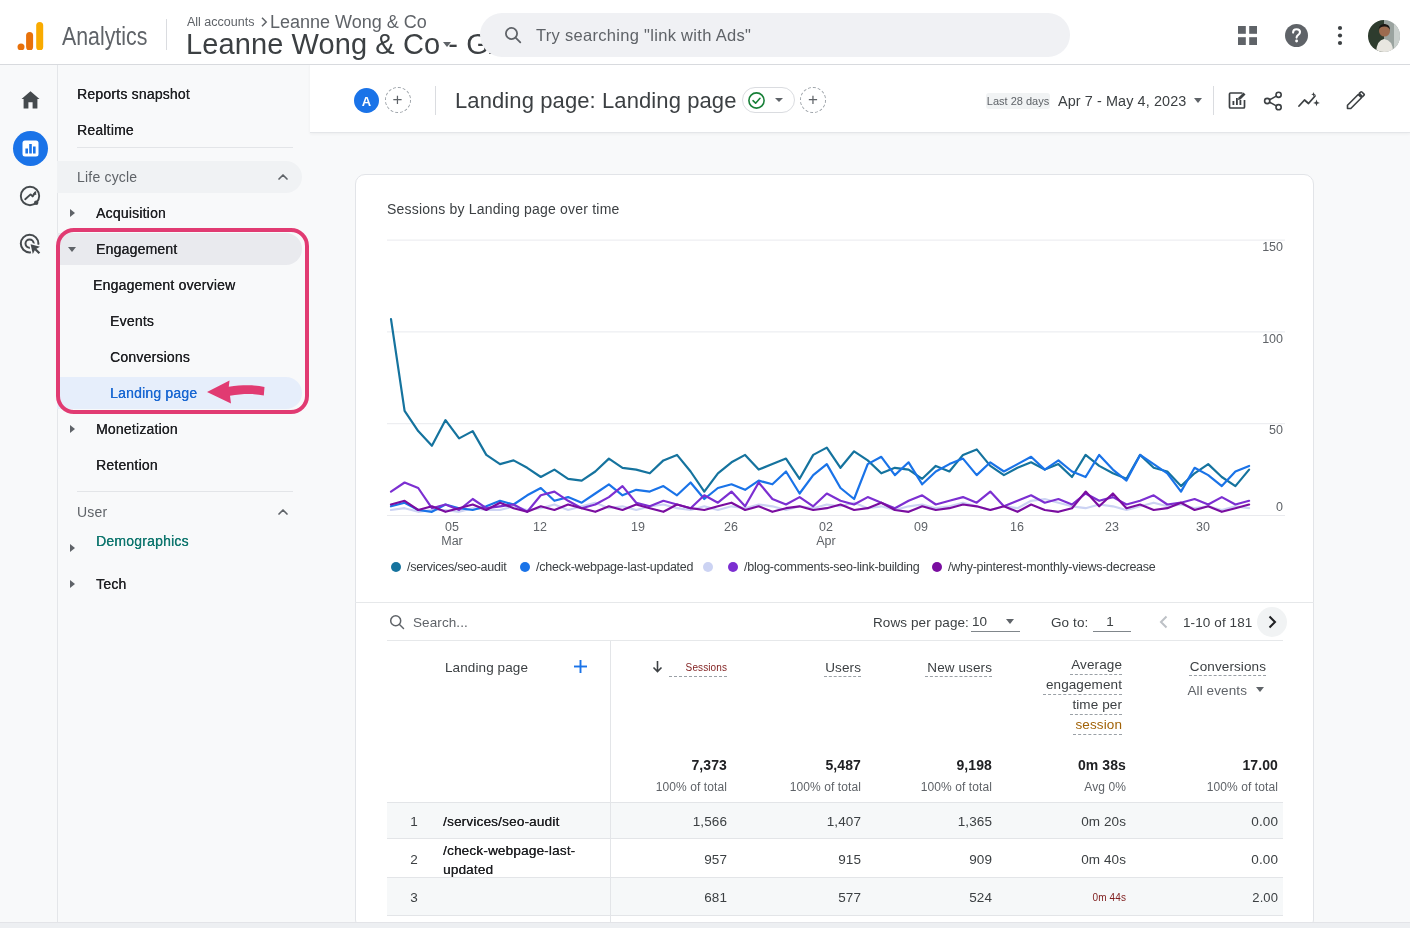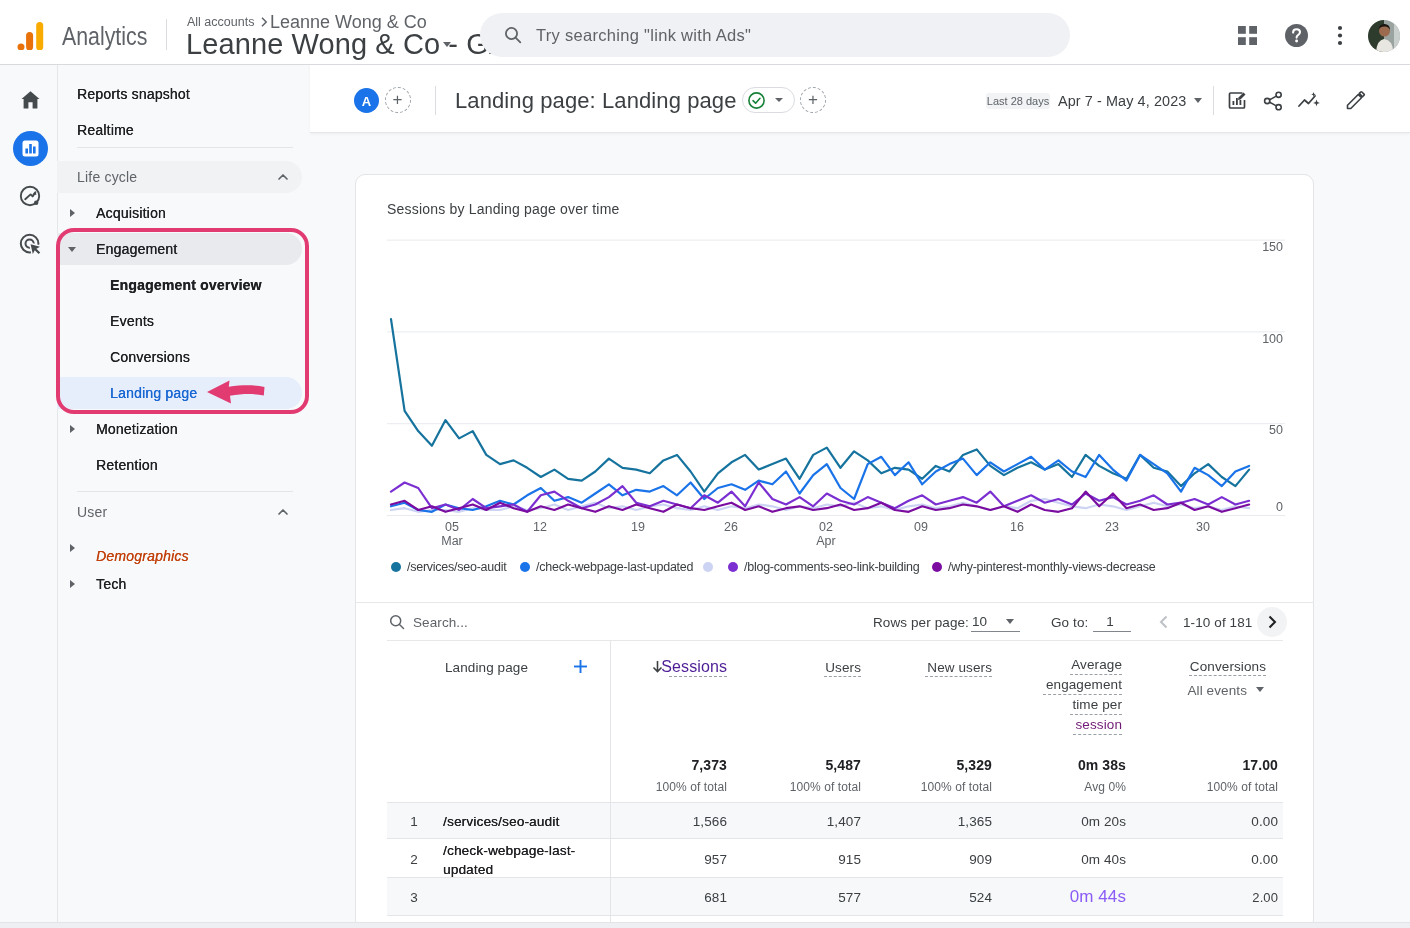--- a/index.html
+++ b/index.html
@@ -124,41 +124,41 @@
     <div style="position:absolute;left:387px;top:915px;width:896px;height:1px;background:#e3e5e8"></div>
     <div style="position:absolute;left:610px;top:641px;width:1px;height:281px;background:#e3e5e8"></div>
     <span style="position:absolute;left:445px;top:667px;transform:translateY(-50%);font-size:13.5px;color:#3c4043;font-weight:400;white-space:nowrap;letter-spacing:0.1px">Landing page</span>
     <svg style="position:absolute;left:572px;top:658px" width="17" height="17" viewBox="0 0 17 17">
 <line x1="8.5" y1="2" x2="8.5" y2="15" stroke="#1a73e8" stroke-width="1.9"></line>
 <line x1="2" y1="8.5" x2="15" y2="8.5" stroke="#1a73e8" stroke-width="1.9"></line>
 </svg>
     <svg style="position:absolute;left:650px;top:659px" width="15" height="15" viewBox="0 0 15 15">
 <path d="M7.5 2 L7.5 12 M3.5 8.5 L7.5 12.5 L11.5 8.5" fill="none" stroke="#3c4043" stroke-width="1.6"></path>
 </svg>
-    <span style="position:absolute;left:727px;top:667px;transform:translate(-100%,-50%);font-size:16px;color:#4c1d95;font-weight:400;white-space:nowrap;letter-spacing:0.1px">Sessions</span>
+    <span style="position:absolute;left:727px;top:667px;transform:translate(-100%,-50%);font-size:10px;color:#7f1d1d;font-weight:400;white-space:nowrap;letter-spacing:0.1px">Sessions</span>
     <div style="position:absolute;left:669px;top:676px;width:58px;border-bottom:1px dashed #9aa0a6"></div>
     <span style="position:absolute;left:861px;top:667px;transform:translate(-100%,-50%);font-size:13.5px;color:#3c4043;font-weight:400;white-space:nowrap;letter-spacing:0.1px">Users</span>
     <div style="position:absolute;left:824px;top:676px;width:37px;border-bottom:1px dashed #9aa0a6"></div>
     <span style="position:absolute;left:992px;top:667px;transform:translate(-100%,-50%);font-size:13.5px;color:#3c4043;font-weight:400;white-space:nowrap;letter-spacing:0.1px">New users</span>
     <div style="position:absolute;left:925px;top:676px;width:67px;border-bottom:1px dashed #9aa0a6"></div>
     <span style="position:absolute;left:1122px;top:664px;transform:translate(-100%,-50%);font-size:13.5px;color:#3c4043;font-weight:400;white-space:nowrap;letter-spacing:0.1px">Average</span>
     <div style="position:absolute;left:1070px;top:674px;width:52px;border-bottom:1px dashed #9aa0a6"></div>
     <span style="position:absolute;left:1122px;top:684px;transform:translate(-100%,-50%);font-size:13.5px;color:#3c4043;font-weight:400;white-space:nowrap;letter-spacing:0.1px">engagement</span>
     <div style="position:absolute;left:1043px;top:694px;width:79px;border-bottom:1px dashed #9aa0a6"></div>
     <span style="position:absolute;left:1122px;top:704px;transform:translate(-100%,-50%);font-size:13.5px;color:#3c4043;font-weight:400;white-space:nowrap;letter-spacing:0.1px">time per</span>
     <div style="position:absolute;left:1070px;top:714px;width:52px;border-bottom:1px dashed #9aa0a6"></div>
-    <span style="position:absolute;left:1122px;top:724px;transform:translate(-100%,-50%);font-size:13.5px;color:#701a75;font-weight:400;white-space:nowrap;letter-spacing:0.1px">session</span>
+    <span style="position:absolute;left:1122px;top:724px;transform:translate(-100%,-50%);font-size:13.5px;color:#a16207;font-weight:400;white-space:nowrap;letter-spacing:0.1px">session</span>
     <div style="position:absolute;left:1073px;top:734px;width:49px;border-bottom:1px dashed #9aa0a6"></div>
     <span style="position:absolute;left:1266px;top:666px;transform:translate(-100%,-50%);font-size:13.5px;color:#3c4043;font-weight:400;white-space:nowrap;letter-spacing:0.1px">Conversions</span>
     <div style="position:absolute;left:1189px;top:675px;width:77px;border-bottom:1px dashed #9aa0a6"></div>
     <span style="position:absolute;left:1247px;top:690px;transform:translate(-100%,-50%);font-size:13.5px;color:#5f6368;font-weight:400;white-space:nowrap;letter-spacing:0.1px">All events</span>
     <span style="position:absolute;left:1256px;top:687px;width:0;height:0;border-top:5px solid #5f6368;border-left:4.5px solid transparent;border-right:4.5px solid transparent"></span>
     <span style="position:absolute;left:727px;top:765px;transform:translate(-100%,-50%);font-size:14px;color:#202124;font-weight:700;white-space:nowrap;letter-spacing:0.1px">7,373</span>
     <span style="position:absolute;left:861px;top:765px;transform:translate(-100%,-50%);font-size:14px;color:#202124;font-weight:700;white-space:nowrap;letter-spacing:0.1px">5,487</span>
-    <span style="position:absolute;left:992px;top:765px;transform:translate(-100%,-50%);font-size:14px;color:#202124;font-weight:700;white-space:nowrap;letter-spacing:0.1px">5,329</span>
+    <span style="position:absolute;left:992px;top:765px;transform:translate(-100%,-50%);font-size:14px;color:#202124;font-weight:700;white-space:nowrap;letter-spacing:0.1px">9,198</span>
     <span style="position:absolute;left:1126px;top:765px;transform:translate(-100%,-50%);font-size:14px;color:#202124;font-weight:700;white-space:nowrap;letter-spacing:0.1px">0m 38s</span>
     <span style="position:absolute;left:1278px;top:765px;transform:translate(-100%,-50%);font-size:14px;color:#202124;font-weight:700;white-space:nowrap;letter-spacing:0.1px">17.00</span>
     <span style="position:absolute;left:727px;top:787px;transform:translate(-100%,-50%);font-size:12px;color:#5f6368;font-weight:400;white-space:nowrap;letter-spacing:0.1px">100% of total</span>
     <span style="position:absolute;left:861px;top:787px;transform:translate(-100%,-50%);font-size:12px;color:#5f6368;font-weight:400;white-space:nowrap;letter-spacing:0.1px">100% of total</span>
     <span style="position:absolute;left:992px;top:787px;transform:translate(-100%,-50%);font-size:12px;color:#5f6368;font-weight:400;white-space:nowrap;letter-spacing:0.1px">100% of total</span>
     <span style="position:absolute;left:1126px;top:787px;transform:translate(-100%,-50%);font-size:12px;color:#5f6368;font-weight:400;white-space:nowrap;letter-spacing:0.1px">Avg 0%</span>
     <span style="position:absolute;left:1278px;top:787px;transform:translate(-100%,-50%);font-size:12px;color:#5f6368;font-weight:400;white-space:nowrap;letter-spacing:0.1px">100% of total</span>
     <span style="position:absolute;left:414px;top:821px;transform:translate(-50%,-50%);font-size:13.5px;color:#3c4043;font-weight:400;white-space:nowrap;letter-spacing:0.1px">1</span>
     <span style="position:absolute;left:443px;top:821px;transform:translateY(-50%);font-size:13.5px;color:#202124;font-weight:400;white-space:nowrap;letter-spacing:0.2px;text-shadow:0.25px 0 0 #202124">/services/seo-audit</span>
     <span style="position:absolute;left:727px;top:821px;transform:translate(-100%,-50%);font-size:13.5px;color:#3c4043;font-weight:400;white-space:nowrap;letter-spacing:0.1px">1,566</span>
@@ -169,21 +169,21 @@
     <span style="position:absolute;left:414px;top:859px;transform:translate(-50%,-50%);font-size:13.5px;color:#3c4043;font-weight:400;white-space:nowrap;letter-spacing:0.1px">2</span>
     <span style="position:absolute;left:727px;top:859px;transform:translate(-100%,-50%);font-size:13.5px;color:#3c4043;font-weight:400;white-space:nowrap;letter-spacing:0.1px">957</span>
     <span style="position:absolute;left:861px;top:859px;transform:translate(-100%,-50%);font-size:13.5px;color:#3c4043;font-weight:400;white-space:nowrap;letter-spacing:0.1px">915</span>
     <span style="position:absolute;left:992px;top:859px;transform:translate(-100%,-50%);font-size:13.5px;color:#3c4043;font-weight:400;white-space:nowrap;letter-spacing:0.1px">909</span>
     <span style="position:absolute;left:1126px;top:859px;transform:translate(-100%,-50%);font-size:13.5px;color:#3c4043;font-weight:400;white-space:nowrap;letter-spacing:0.1px">0m 40s</span>
     <span style="position:absolute;left:1278px;top:859px;transform:translate(-100%,-50%);font-size:13.5px;color:#3c4043;font-weight:400;white-space:nowrap;letter-spacing:0.1px">0.00</span>
     <span style="position:absolute;left:414px;top:897px;transform:translate(-50%,-50%);font-size:13.5px;color:#3c4043;font-weight:400;white-space:nowrap;letter-spacing:0.1px">3</span>
     <span style="position:absolute;left:727px;top:897px;transform:translate(-100%,-50%);font-size:13.5px;color:#3c4043;font-weight:400;white-space:nowrap;letter-spacing:0.1px">681</span>
     <span style="position:absolute;left:861px;top:897px;transform:translate(-100%,-50%);font-size:13.5px;color:#3c4043;font-weight:400;white-space:nowrap;letter-spacing:0.1px">577</span>
     <span style="position:absolute;left:992px;top:897px;transform:translate(-100%,-50%);font-size:13.5px;color:#3c4043;font-weight:400;white-space:nowrap;letter-spacing:0.1px">524</span>
-    <span style="position:absolute;left:1126px;top:897px;transform:translate(-100%,-50%);font-size:17px;color:#8b5cf6;font-weight:400;white-space:nowrap;letter-spacing:0.1px">0m 44s</span>
+    <span style="position:absolute;left:1126px;top:897px;transform:translate(-100%,-50%);font-size:10px;color:#7f1d1d;font-weight:400;white-space:nowrap;letter-spacing:0.1px">0m 44s</span>
     <span style="position:absolute;left:1278px;top:897px;transform:translate(-100%,-50%);font-size:13px;color:#3c4043;font-weight:400;white-space:nowrap;letter-spacing:0.1px">2.00</span>
     <span style="position:absolute;left:443px;top:850px;transform:translateY(-50%);font-size:13.5px;color:#202124;font-weight:400;white-space:nowrap;letter-spacing:0.2px;text-shadow:0.25px 0 0 #202124">/check-webpage-last-</span>
     <span style="position:absolute;left:443px;top:869px;transform:translateY(-50%);font-size:13.5px;color:#202124;font-weight:400;white-space:nowrap;letter-spacing:0.2px;text-shadow:0.25px 0 0 #202124">updated</span>
 
 <div style="position:absolute;left:57px;top:64px;width:1px;height:864px;background:#e4e6e9"></div>
 <svg style="position:absolute;left:20px;top:90px" width="21" height="20" viewBox="0 0 21 20">
 <path d="M10.5 1.2 L19.5 9 L17.4 9 L17.4 18.5 L12.6 18.5 L12.6 12.2 L8.4 12.2 L8.4 18.5 L3.6 18.5 L3.6 9 L1.5 9 Z" fill="#454a4d"></path>
 </svg>
     <div style="position:absolute;left:12.5px;top:130.5px;width:35px;height:35px;border-radius:50%;background:#1a73e8"></div>
 <svg style="position:absolute;left:21.5px;top:139.5px" width="17" height="17" viewBox="0 0 17 17">
@@ -212,34 +212,34 @@
     <span style="position:absolute;left:77px;top:130px;transform:translateY(-50%);font-size:14px;color:#202124;font-weight:400;letter-spacing:0.2px;white-space:nowrap;text-shadow:0.2px 0 0 currentColor;">Realtime</span>
     <div style="position:absolute;left:77px;top:147px;width:216px;height:1px;background:#e3e5e8"></div>
     <span style="position:absolute;left:77px;top:177px;transform:translateY(-50%);font-size:14px;color:#5f6368;font-weight:400;letter-spacing:0.2px;white-space:nowrap;">Life cycle</span>
     <svg style="position:absolute;left:277px;top:171px" width="12" height="12" viewBox="0 0 12 12">
       <path d="M2 8 L6 4 L10 8" fill="none" stroke="#5f6368" stroke-width="1.7" stroke-linecap="round" stroke-linejoin="round"></path>
     </svg>
     <span style="position:absolute;left:70px;top:209px;width:0;height:0;border-left:5px solid #5f6368;border-top:4px solid transparent;border-bottom:4px solid transparent"></span>
     <span style="position:absolute;left:96px;top:213px;transform:translateY(-50%);font-size:14px;color:#202124;font-weight:400;letter-spacing:0.2px;white-space:nowrap;text-shadow:0.2px 0 0 currentColor;">Acquisition</span>
     <span style="position:absolute;left:68px;top:247px;width:0;height:0;border-top:5px solid #5f6368;border-left:4px solid transparent;border-right:4px solid transparent"></span>
     <span style="position:absolute;left:96px;top:249px;transform:translateY(-50%);font-size:14px;color:#202124;font-weight:400;letter-spacing:0.2px;white-space:nowrap;text-shadow:0.2px 0 0 currentColor;">Engagement</span>
-    <span style="position:absolute;left:110px;top:285px;transform:translateY(-50%);font-size:14px;color:#202124;font-weight:700;letter-spacing:0.2px;white-space:nowrap;text-shadow:0.2px 0 0 currentColor;">Engagement overview</span>
+    <span style="position:absolute;left:93px;top:285px;transform:translateY(-50%);font-size:14px;color:#202124;font-weight:400;letter-spacing:0.2px;white-space:nowrap;text-shadow:0.2px 0 0 currentColor;">Engagement overview</span>
     <span style="position:absolute;left:110px;top:321px;transform:translateY(-50%);font-size:14px;color:#202124;font-weight:400;letter-spacing:0.2px;white-space:nowrap;text-shadow:0.2px 0 0 currentColor;">Events</span>
     <span style="position:absolute;left:110px;top:357px;transform:translateY(-50%);font-size:14px;color:#202124;font-weight:400;letter-spacing:0.2px;white-space:nowrap;text-shadow:0.2px 0 0 currentColor;">Conversions</span>
     <span style="position:absolute;left:110px;top:393px;transform:translateY(-50%);font-size:14px;color:#1967d2;font-weight:400;letter-spacing:0.2px;white-space:nowrap;text-shadow:0.2px 0 0 currentColor;">Landing page</span>
     <span style="position:absolute;left:70px;top:425px;width:0;height:0;border-left:5px solid #5f6368;border-top:4px solid transparent;border-bottom:4px solid transparent"></span>
     <span style="position:absolute;left:96px;top:429px;transform:translateY(-50%);font-size:14px;color:#202124;font-weight:400;letter-spacing:0.2px;white-space:nowrap;text-shadow:0.2px 0 0 currentColor;">Monetization</span>
     <span style="position:absolute;left:96px;top:465px;transform:translateY(-50%);font-size:14px;color:#202124;font-weight:400;letter-spacing:0.2px;white-space:nowrap;text-shadow:0.2px 0 0 currentColor;">Retention</span>
     <div style="position:absolute;left:77px;top:491px;width:216px;height:1px;background:#e3e5e8"></div>
     <span style="position:absolute;left:77px;top:512px;transform:translateY(-50%);font-size:14px;color:#5f6368;font-weight:400;letter-spacing:0.2px;white-space:nowrap;">User</span>
     <svg style="position:absolute;left:277px;top:506px" width="12" height="12" viewBox="0 0 12 12">
       <path d="M2 8 L6 4 L10 8" fill="none" stroke="#5f6368" stroke-width="1.7" stroke-linecap="round" stroke-linejoin="round"></path>
     </svg>
     <span style="position:absolute;left:70px;top:544px;width:0;height:0;border-left:5px solid #5f6368;border-top:4px solid transparent;border-bottom:4px solid transparent"></span>
-    <span style="position:absolute;left:96px;top:556px;transform:translateY(-50%);font-size:14px;color:#c2410c;font-weight:400;letter-spacing:0.2px;white-space:nowrap;text-shadow:0.2px 0 0 currentColor;font-style:italic;">Demographics</span>
+    <span style="position:absolute;left:96px;top:541px;transform:translateY(-50%);font-size:14px;color:#0f766e;font-weight:400;letter-spacing:0.2px;white-space:nowrap;text-shadow:0.2px 0 0 currentColor;">Demographics</span>
     <span style="position:absolute;left:70px;top:580px;width:0;height:0;border-left:5px solid #5f6368;border-top:4px solid transparent;border-bottom:4px solid transparent"></span>
     <span style="position:absolute;left:96px;top:584px;transform:translateY(-50%);font-size:14px;color:#202124;font-weight:400;letter-spacing:0.2px;white-space:nowrap;text-shadow:0.2px 0 0 currentColor;">Tech</span>
     <div style="position:absolute;left:56px;top:228px;width:253px;height:186px;border:4px solid #e13b72;border-radius:18px;box-sizing:border-box;pointer-events:none"></div>
     <svg style="position:absolute;left:205px;top:376px" width="62" height="34" viewBox="0 0 62 34">
 <path d="M2 16 L24.5 4.5 L23.8 10.8 C38 8.8 49 8.8 59.5 11 L58.8 19.5 C48 17.5 38 17.7 25 19.7 L26 27.5 Z" fill="#e13b72"></path>
 </svg>
 
 <div style="position:absolute;left:0;top:0;width:1410px;height:64px;background:#fff;border-bottom:1px solid #d8dade"></div>
 <svg style="position:absolute;left:14px;top:18px" width="32" height="32" viewBox="0 0 32 32">
 <circle cx="7" cy="29" r="3.5" fill="#e8710a"></circle>

